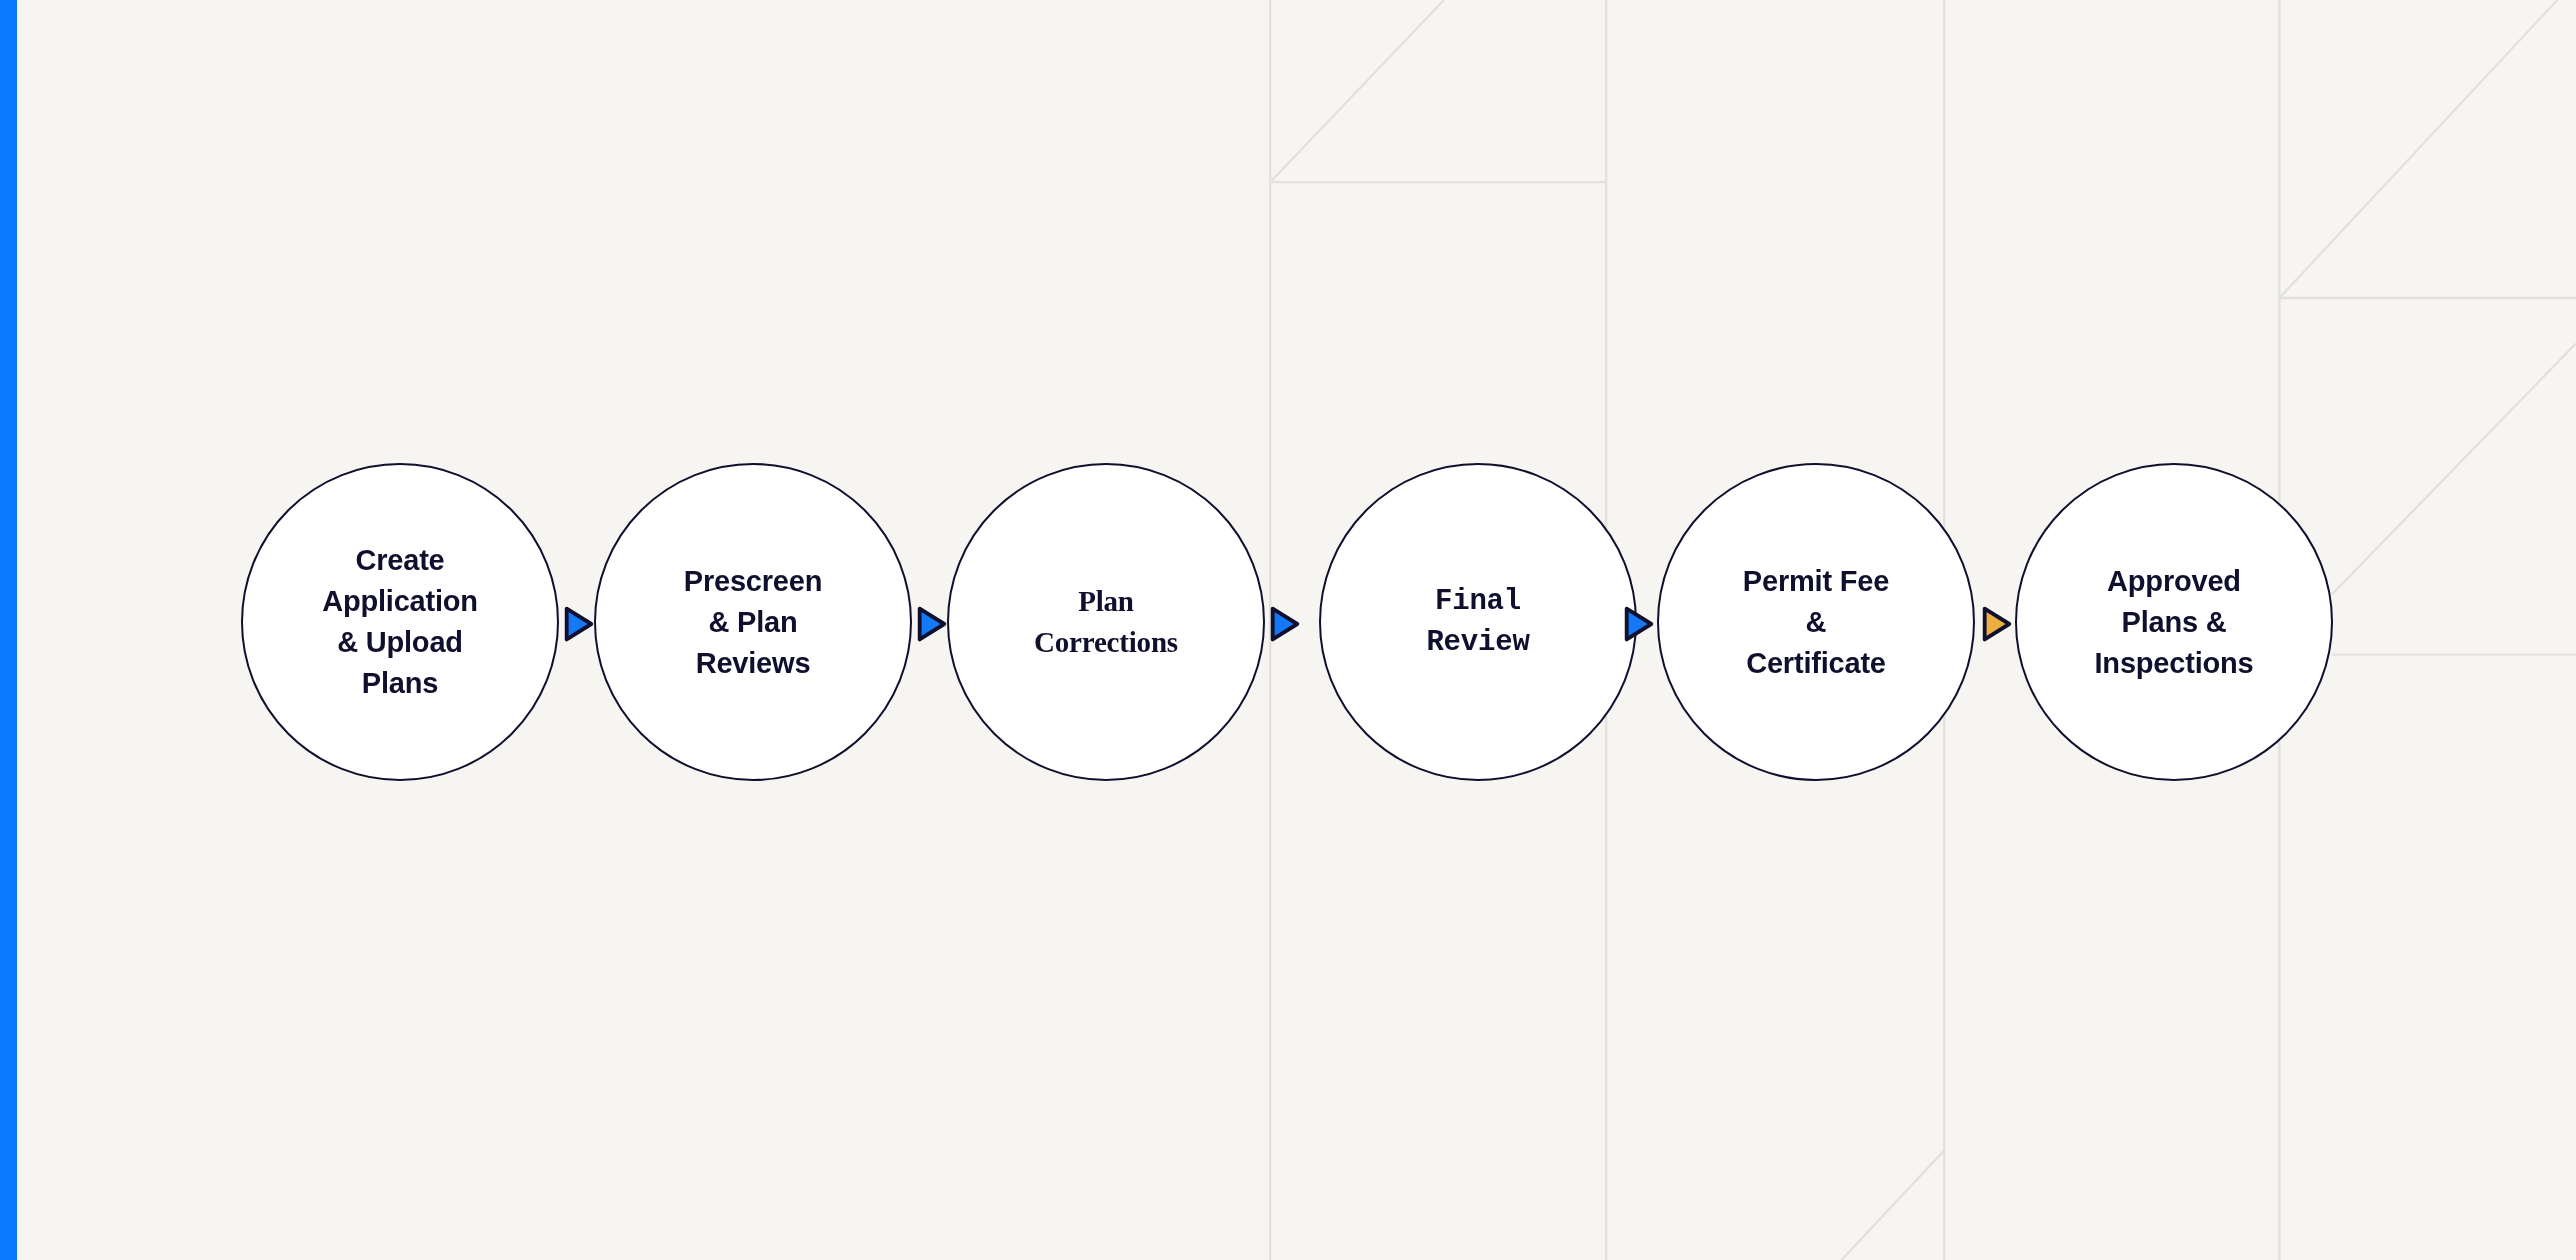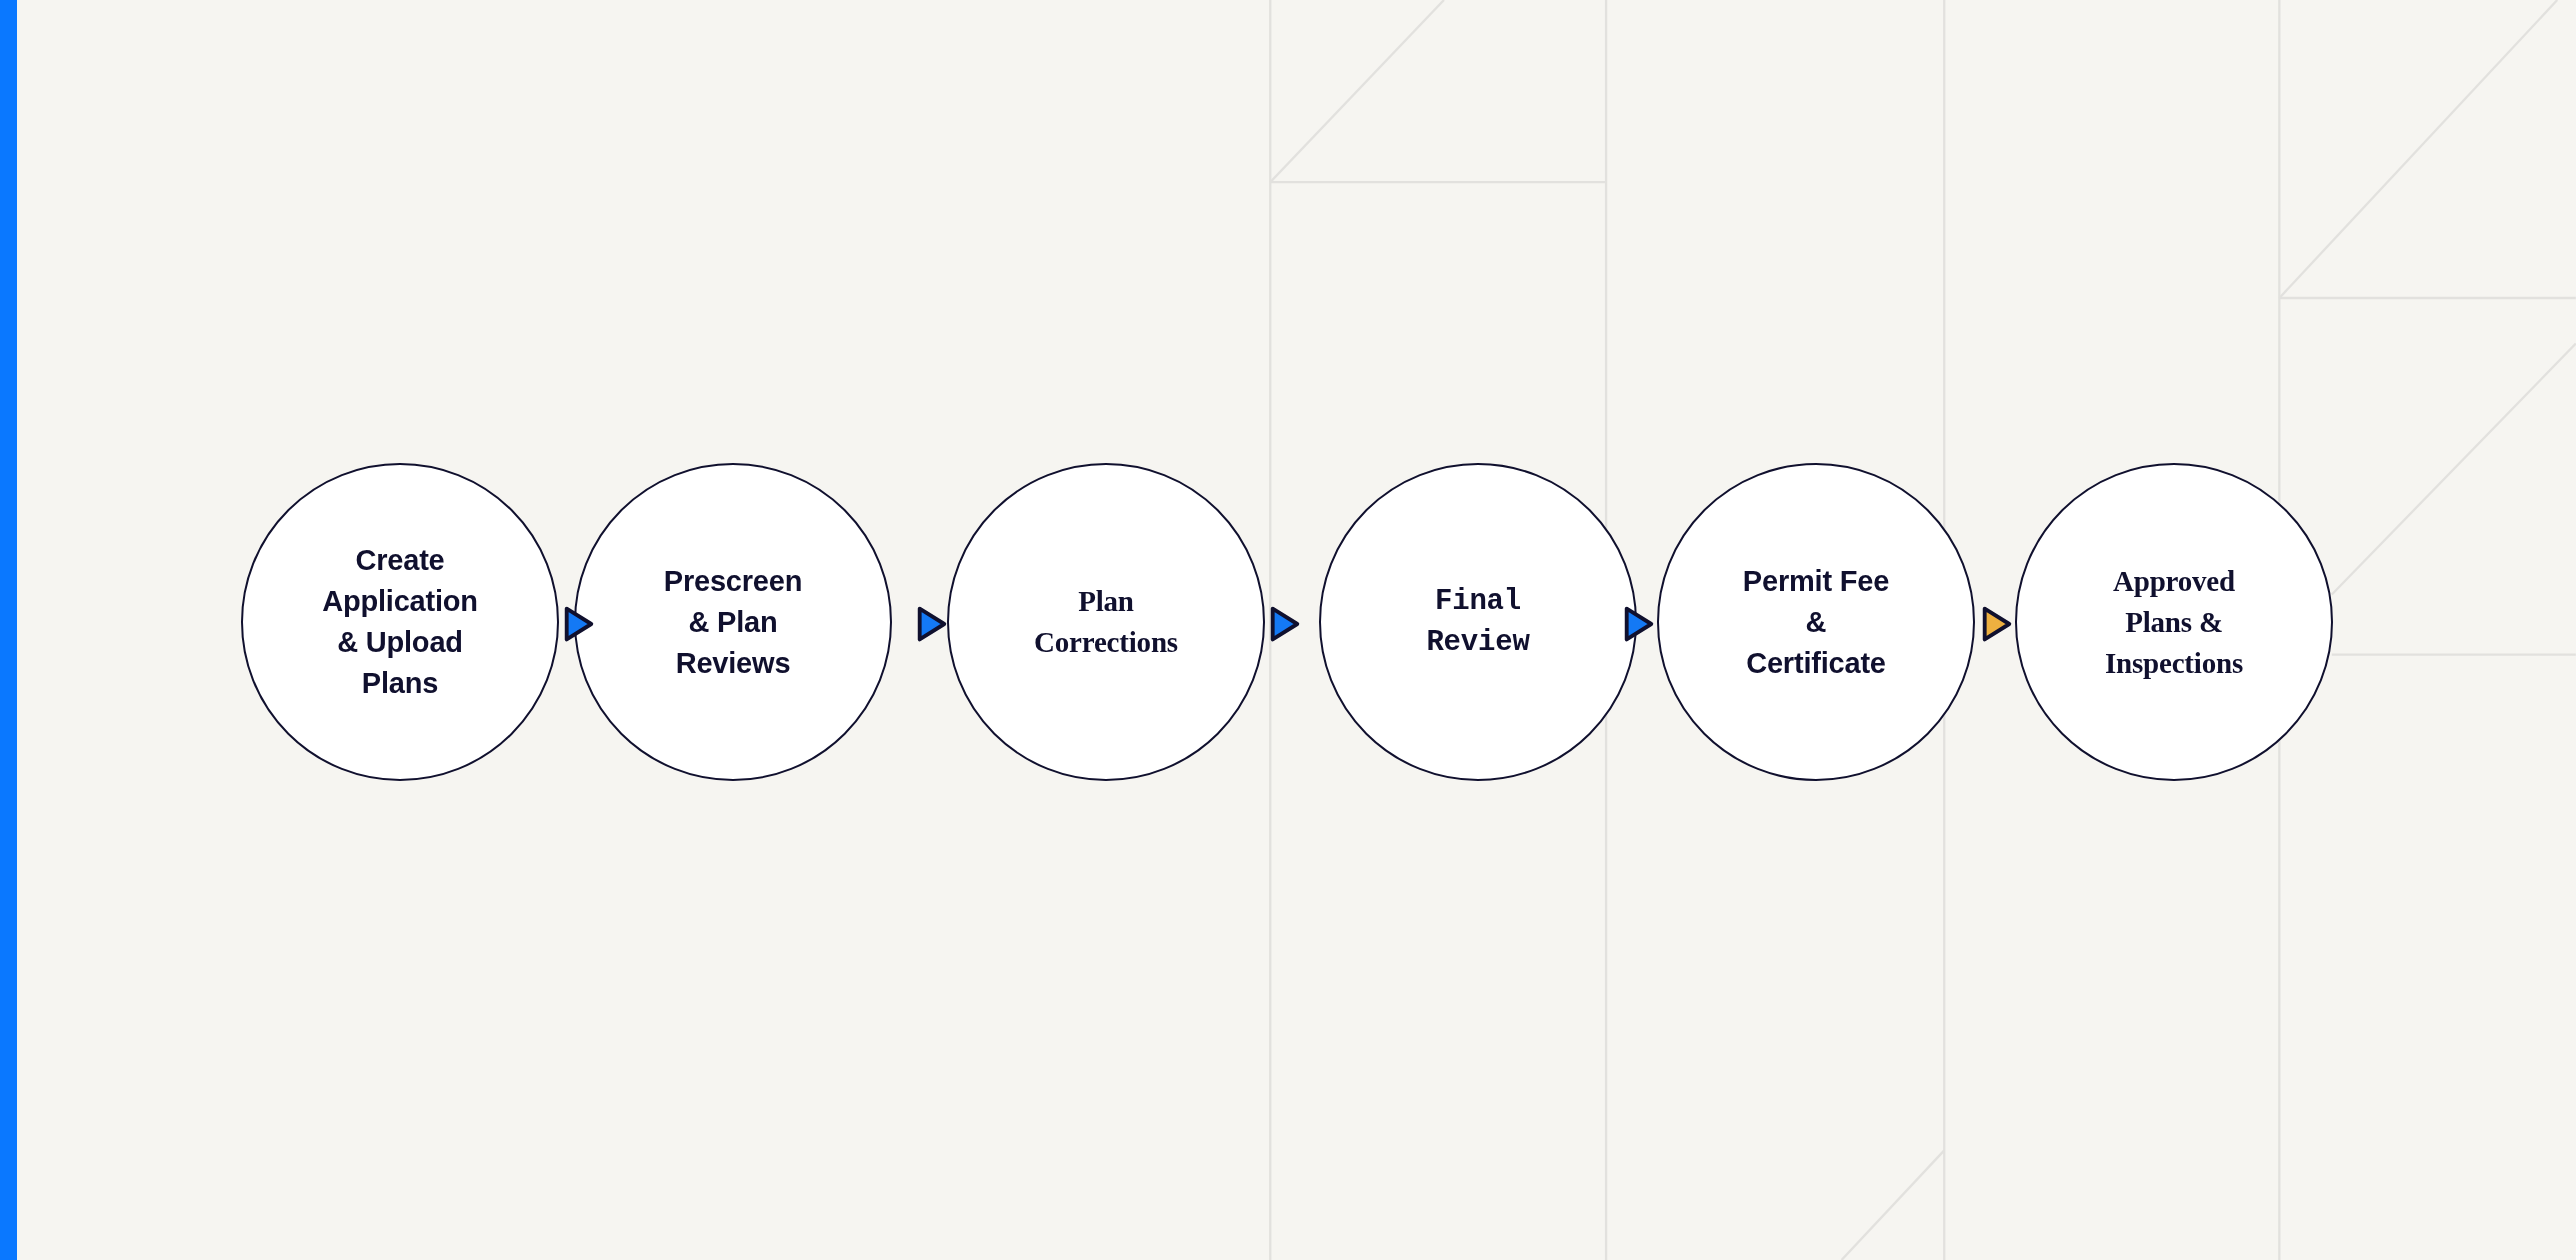--- a/index.html
+++ b/index.html
@@ -54,39 +54,39 @@
   </g>
 </svg>
 
 <div>
   <div class="step" style="left:241px; top:463px;text-align:center;">
     <span class="step-label">Create
 Application
 &amp; Upload
 Plans</span>
   </div>
-  <div class="step" style="left:574px; top:463px;">
+  <div class="step" style="left:594px; top:463px;">
     <span class="step-label">Prescreen
 &amp; Plan
 Reviews</span>
   </div>
   <div class="step" style="left:947px; top:463px;font-family:Liberation Serif, serif;">
     <span class="step-label">Plan
 Corrections</span>
   </div>
   <div class="step" style="left:1319px; top:463px;font-family:Liberation Mono, monospace;">
     <span class="step-label">Final
 Review</span>
   </div>
   <div class="step" style="left:1657px; top:463px;align-items:center;">
     <span class="step-label">Permit Fee
 &amp;
 Certificate</span>
   </div>
-  <div class="step" style="left:2015px; top:463px;font-family:Liberation Serif, serif;">
+  <div class="step" style="left:2015px; top:463px;">
     <span class="step-label">Approved
 Plans &amp;
 Inspections</span>
   </div>
 
   <svg class="arrow" style="left:562px; top:604px;" viewBox="0 0 44 52">
     <path d="M6 6 L38 26 L6 46 Z" fill="#1479F5" stroke="#10102E" stroke-width="5" stroke-linejoin="round"></path>
   </svg>
   <svg class="arrow" style="left:915px; top:604px;" viewBox="0 0 44 52">
     <path d="M6 6 L38 26 L6 46 Z" fill="#1479F5" stroke="#10102E" stroke-width="5" stroke-linejoin="round"></path>

